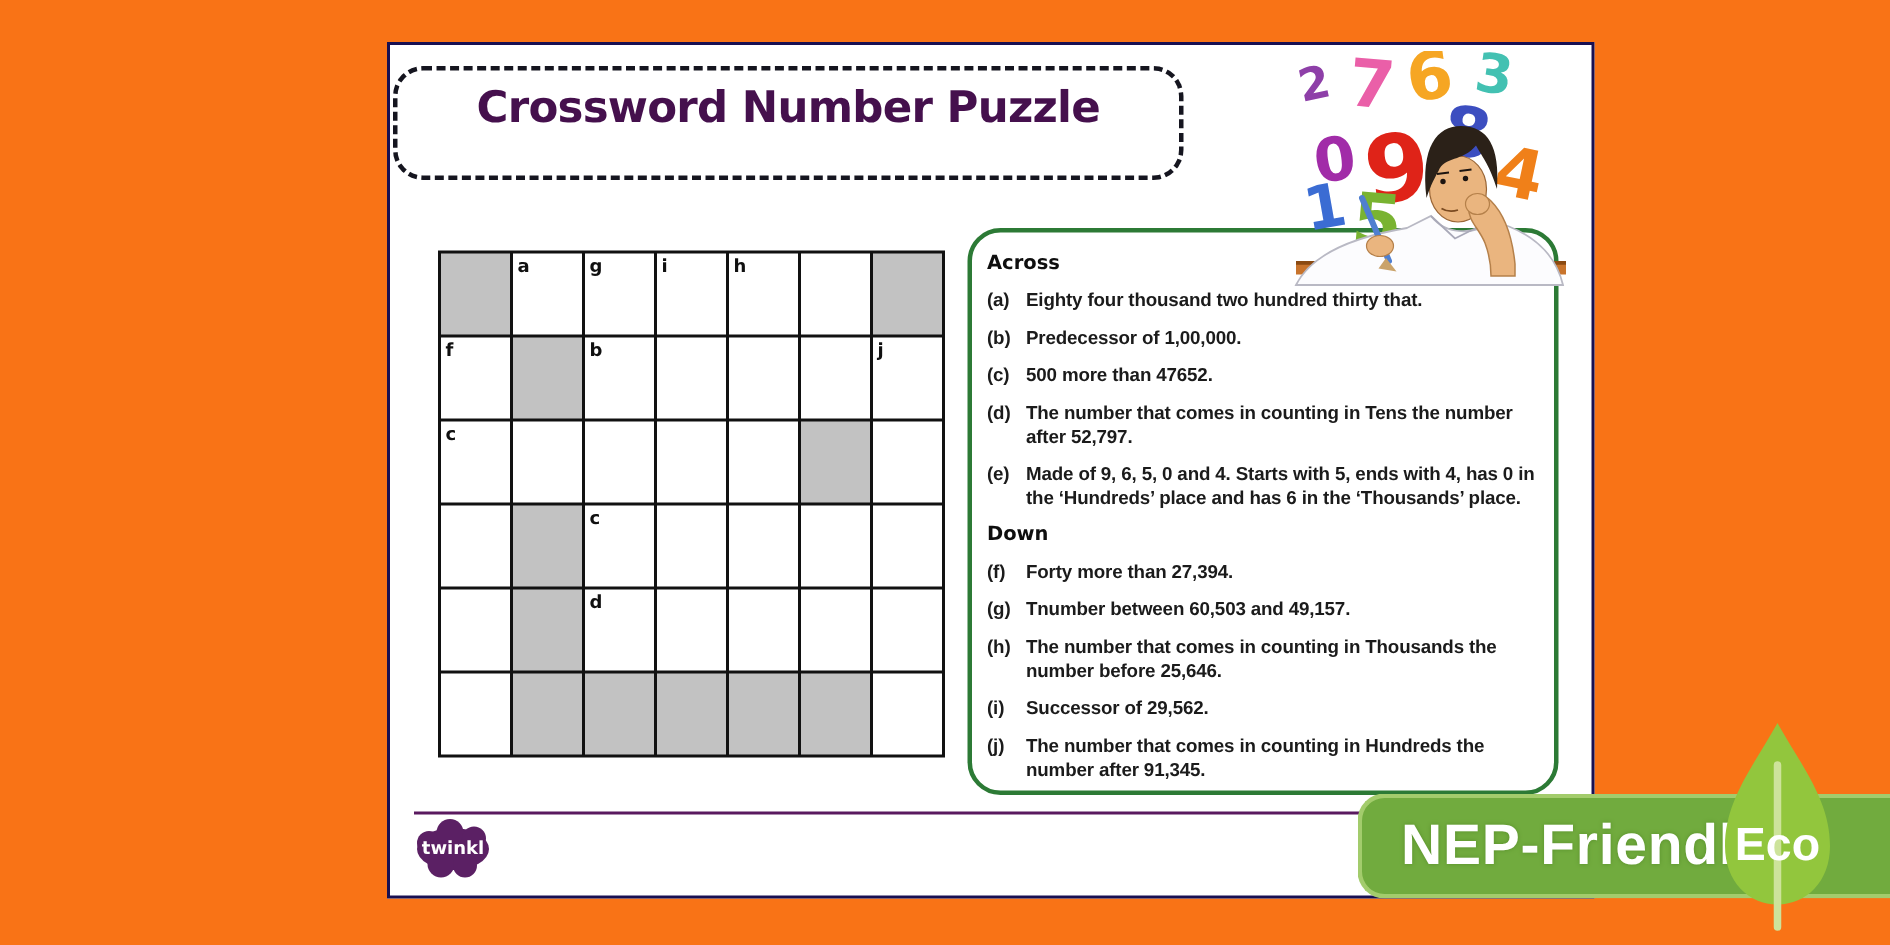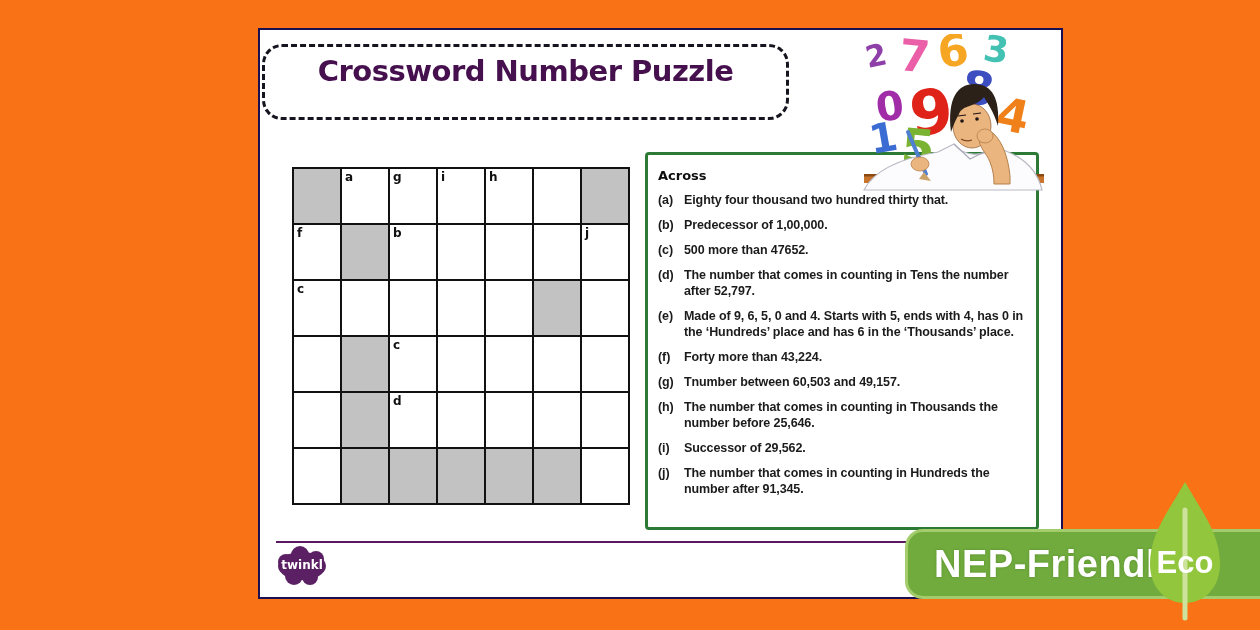--- a/index.html
+++ b/index.html
@@ -20,21 +20,21 @@
   .grid { position:absolute; left:32px; top:137px; display:grid;
           grid-template-columns:repeat(7,46px); grid-auto-rows:54px;
           gap:2px; padding:2px; background:#111; width:max-content; }
   .cell { position:relative; background:#ffffff; }
   .cell.shaded { background:#c2c2c2; }
   .cell .lbl { position:absolute; top:1px; left:3px; font-family:"DejaVu Sans", sans-serif;
                font-size:12px; font-weight:bold; color:#101010; }
 
   
   .clues { position:absolute; left:385px; top:122px; width:394px; height:378px;
-           border:3px solid #2c7a35; border-radius:4px; background:#fff;
+           border:3px solid #2c7a35; border-radius:22px; background:#fff;
            padding:13px 8px 11px 10px; }
   .clue-header { font-family:"DejaVu Sans", sans-serif; font-size:13px; font-weight:bold;
                  color:#0e0e0e; margin-bottom:9px; }
   ul.clue-list { list-style:none; margin-bottom:7px; }
   li.clue { display:flex; font-size:12.5px; font-weight:bold; color:#1b1b1b;
             line-height:16px; margin-bottom:9px; letter-spacing:-0.1px; }
   li.clue .cid { flex:0 0 26px; }
   li.clue .ctext { flex:1; }
 
   
@@ -149,24 +149,25 @@
           </li>
           <li class="clue">
             <span class="cid">(d)</span>
             <span class="ctext">The number that comes in counting in Tens the number after 52,797.</span>
           </li>
           <li class="clue">
             <span class="cid">(e)</span>
             <span class="ctext">Made of 9, 6, 5, 0 and 4. Starts with 5, ends with 4, has 0 in the ‘Hundreds’ place and has 6 in the ‘Thousands’ place.</span>
           </li>
         </ul>
+      <div class="clue-header">Down</div>
       <ul class="clue-list" id="down-list">
           <li class="clue">
             <span class="cid">(f)</span>
-            <span class="ctext">Forty more than 43,224.</span>
+            <span class="ctext">Forty more than 27,394.</span>
           </li>
           <li class="clue">
             <span class="cid">(g)</span>
             <span class="ctext">Tnumber between 60,503 and 49,157.</span>
           </li>
           <li class="clue">
             <span class="cid">(h)</span>
             <span class="ctext">The number that comes in counting in Thousands the number before 25,646.</span>
           </li>
           <li class="clue">

